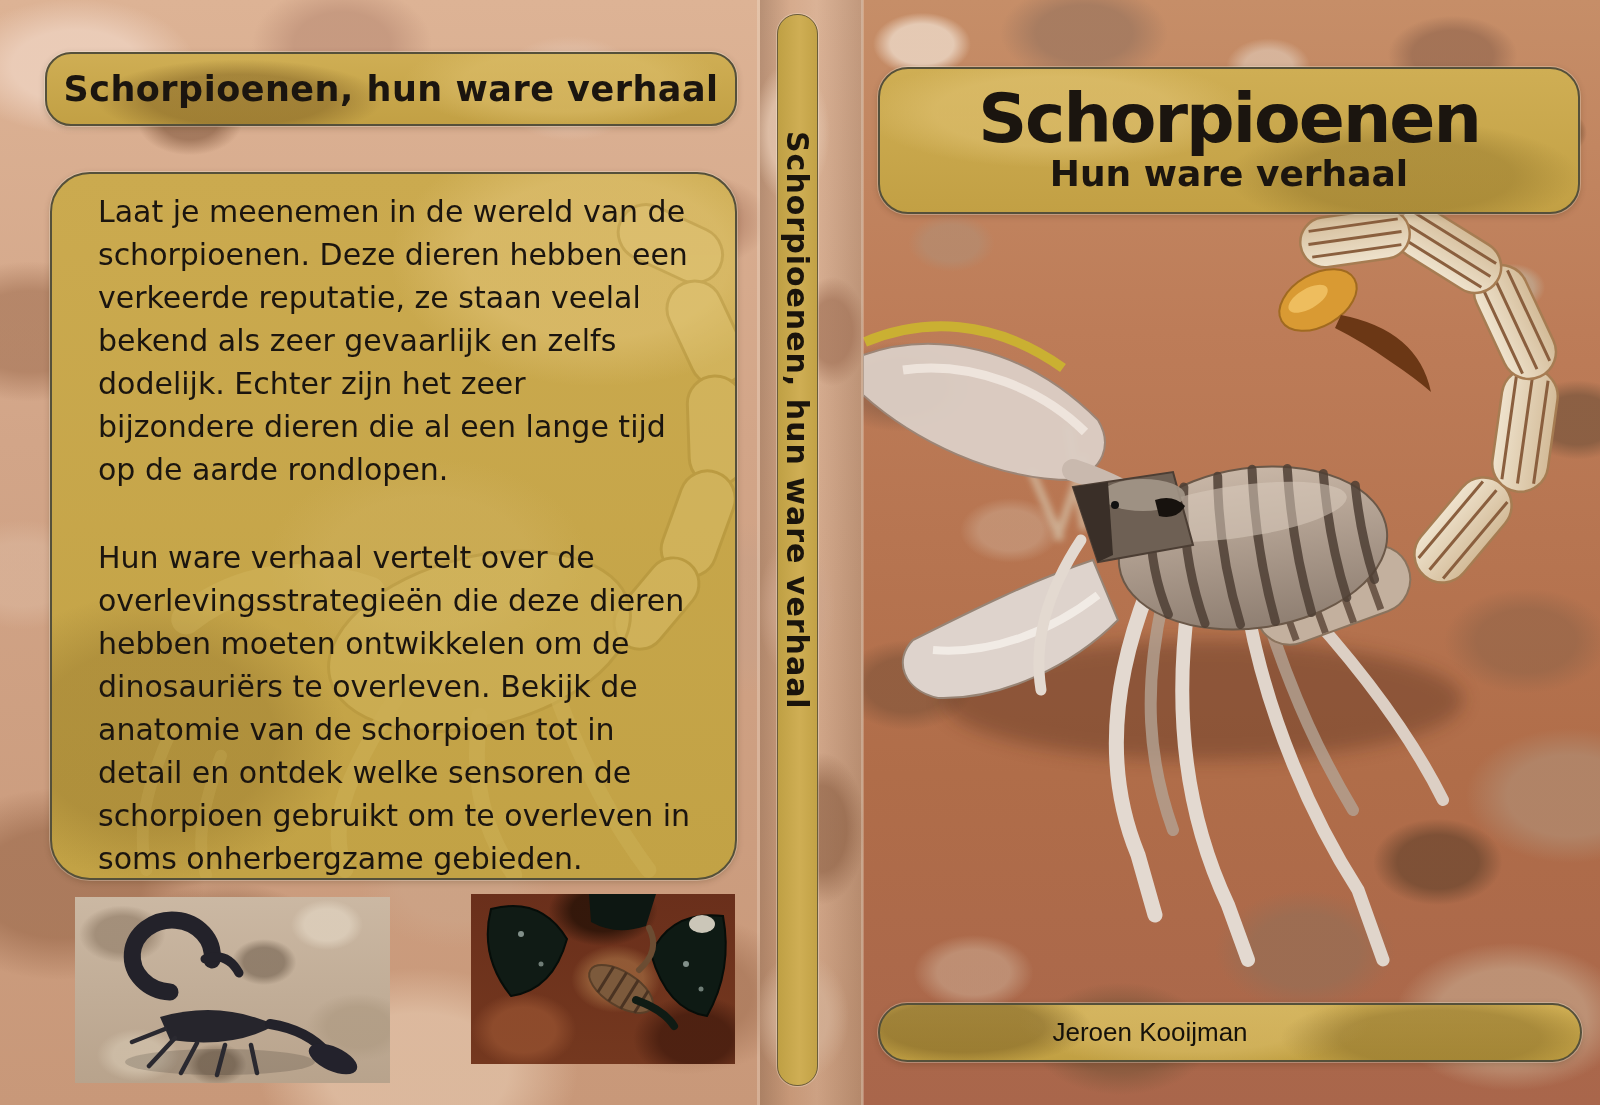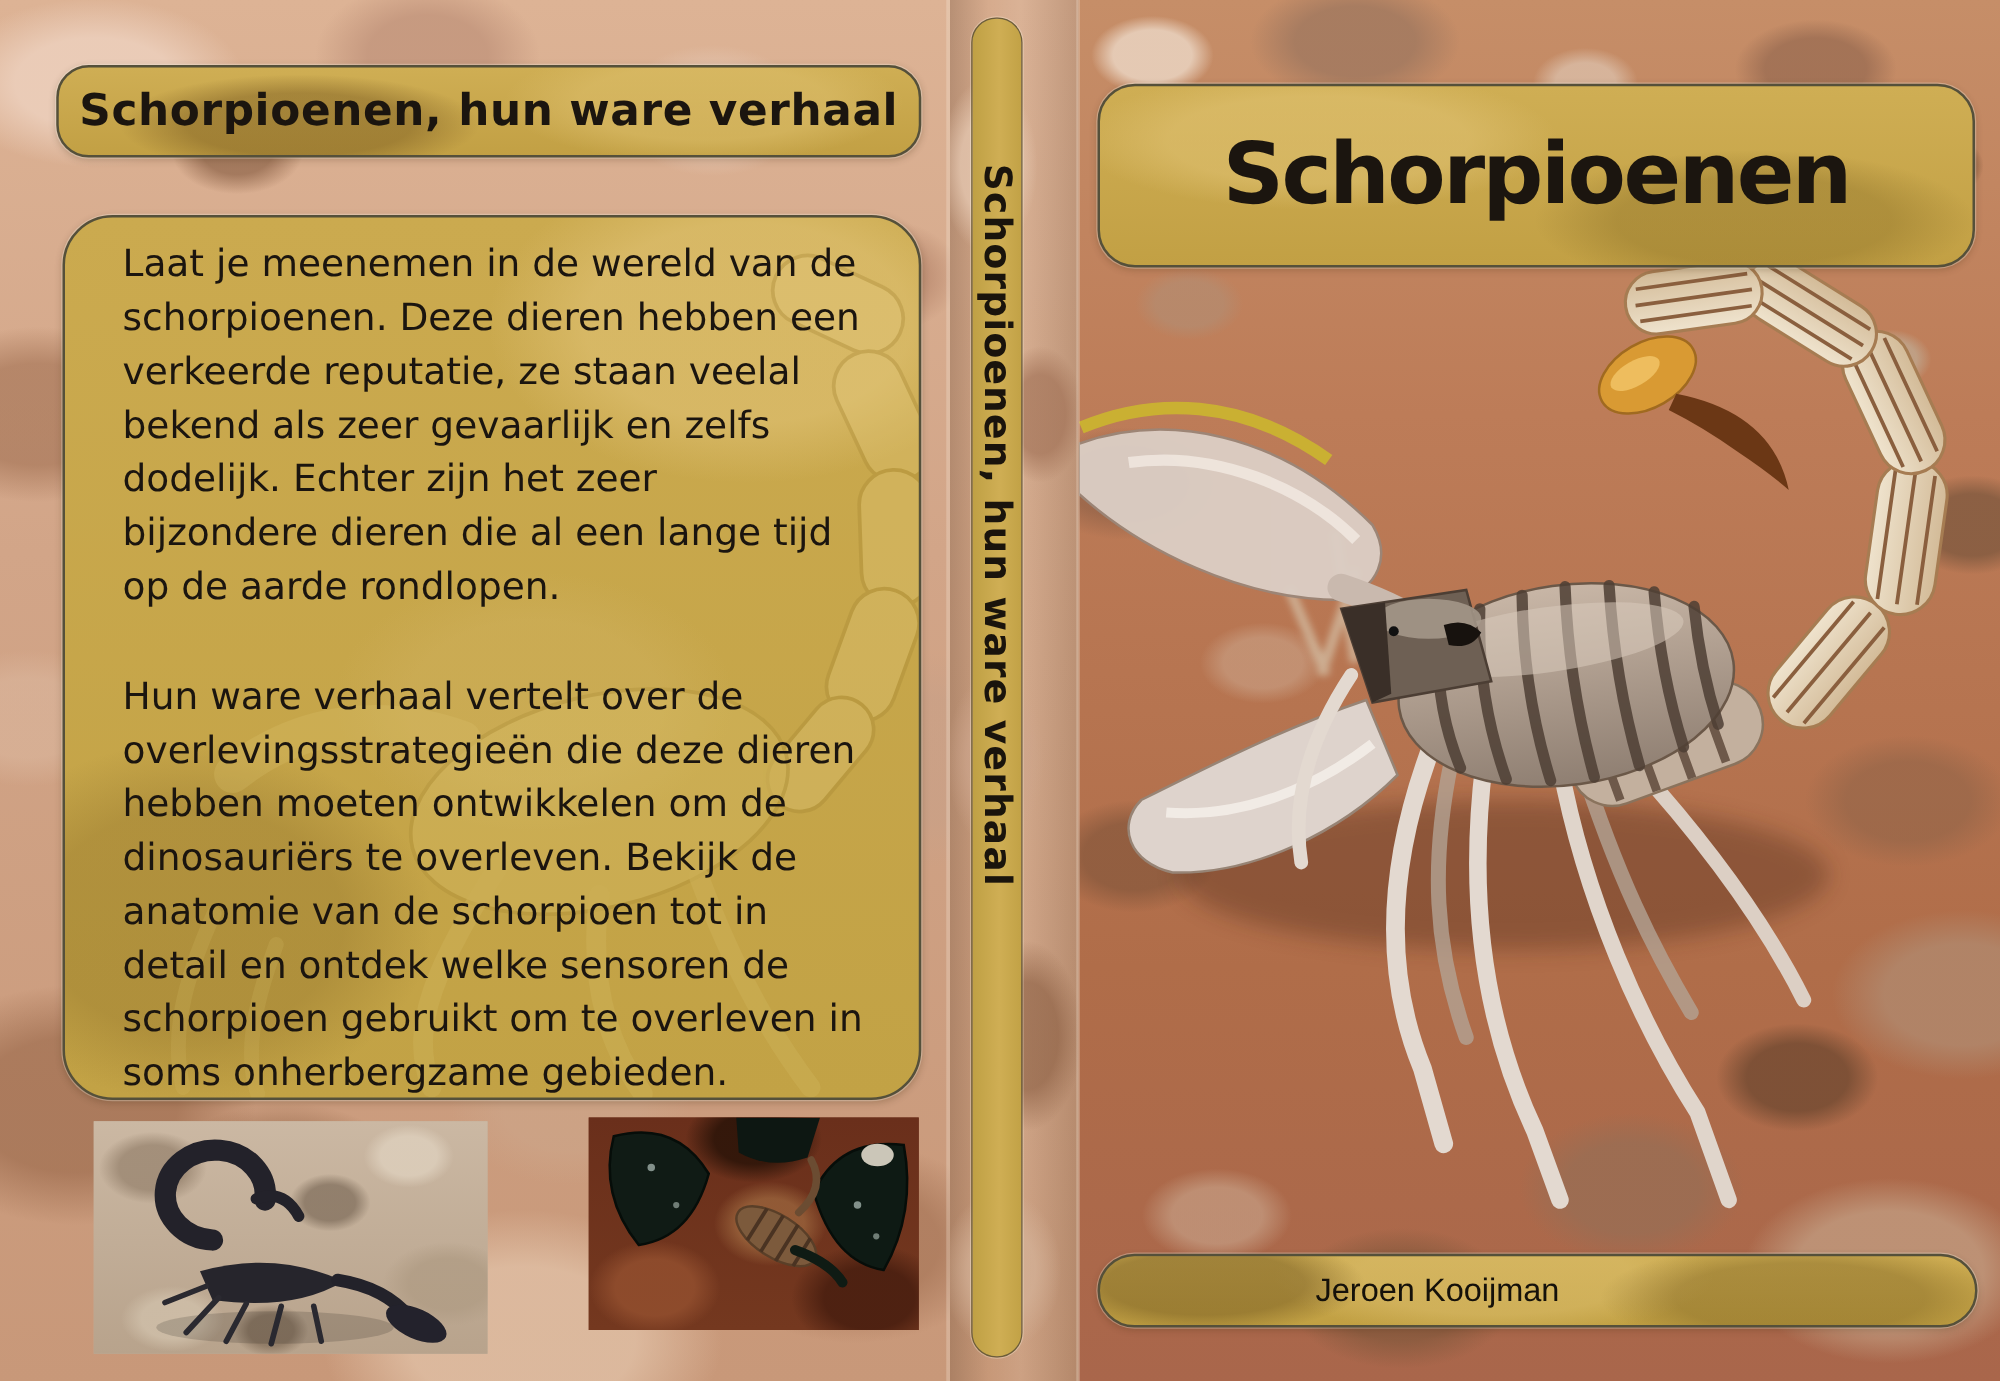--- a/index.html
+++ b/index.html
@@ -319,19 +319,20 @@
     </figure>
   </section>
 
   <div class="spine-bar">
     <span class="spine-text">Schorpioenen, hun ware verhaal</span>
   </div>
 
   <section>
     <div class="panel front-title-panel">
       <div class="front-title">Schorpioenen</div>
+      <div class="front-subtitle">Hun ware verhaal</div>
     </div>
     <div class="panel author-panel">
       <span class="author-name">Jeroen Kooijman</span>
     </div>
   </section>
 
 </div>
 
 </body></html>

